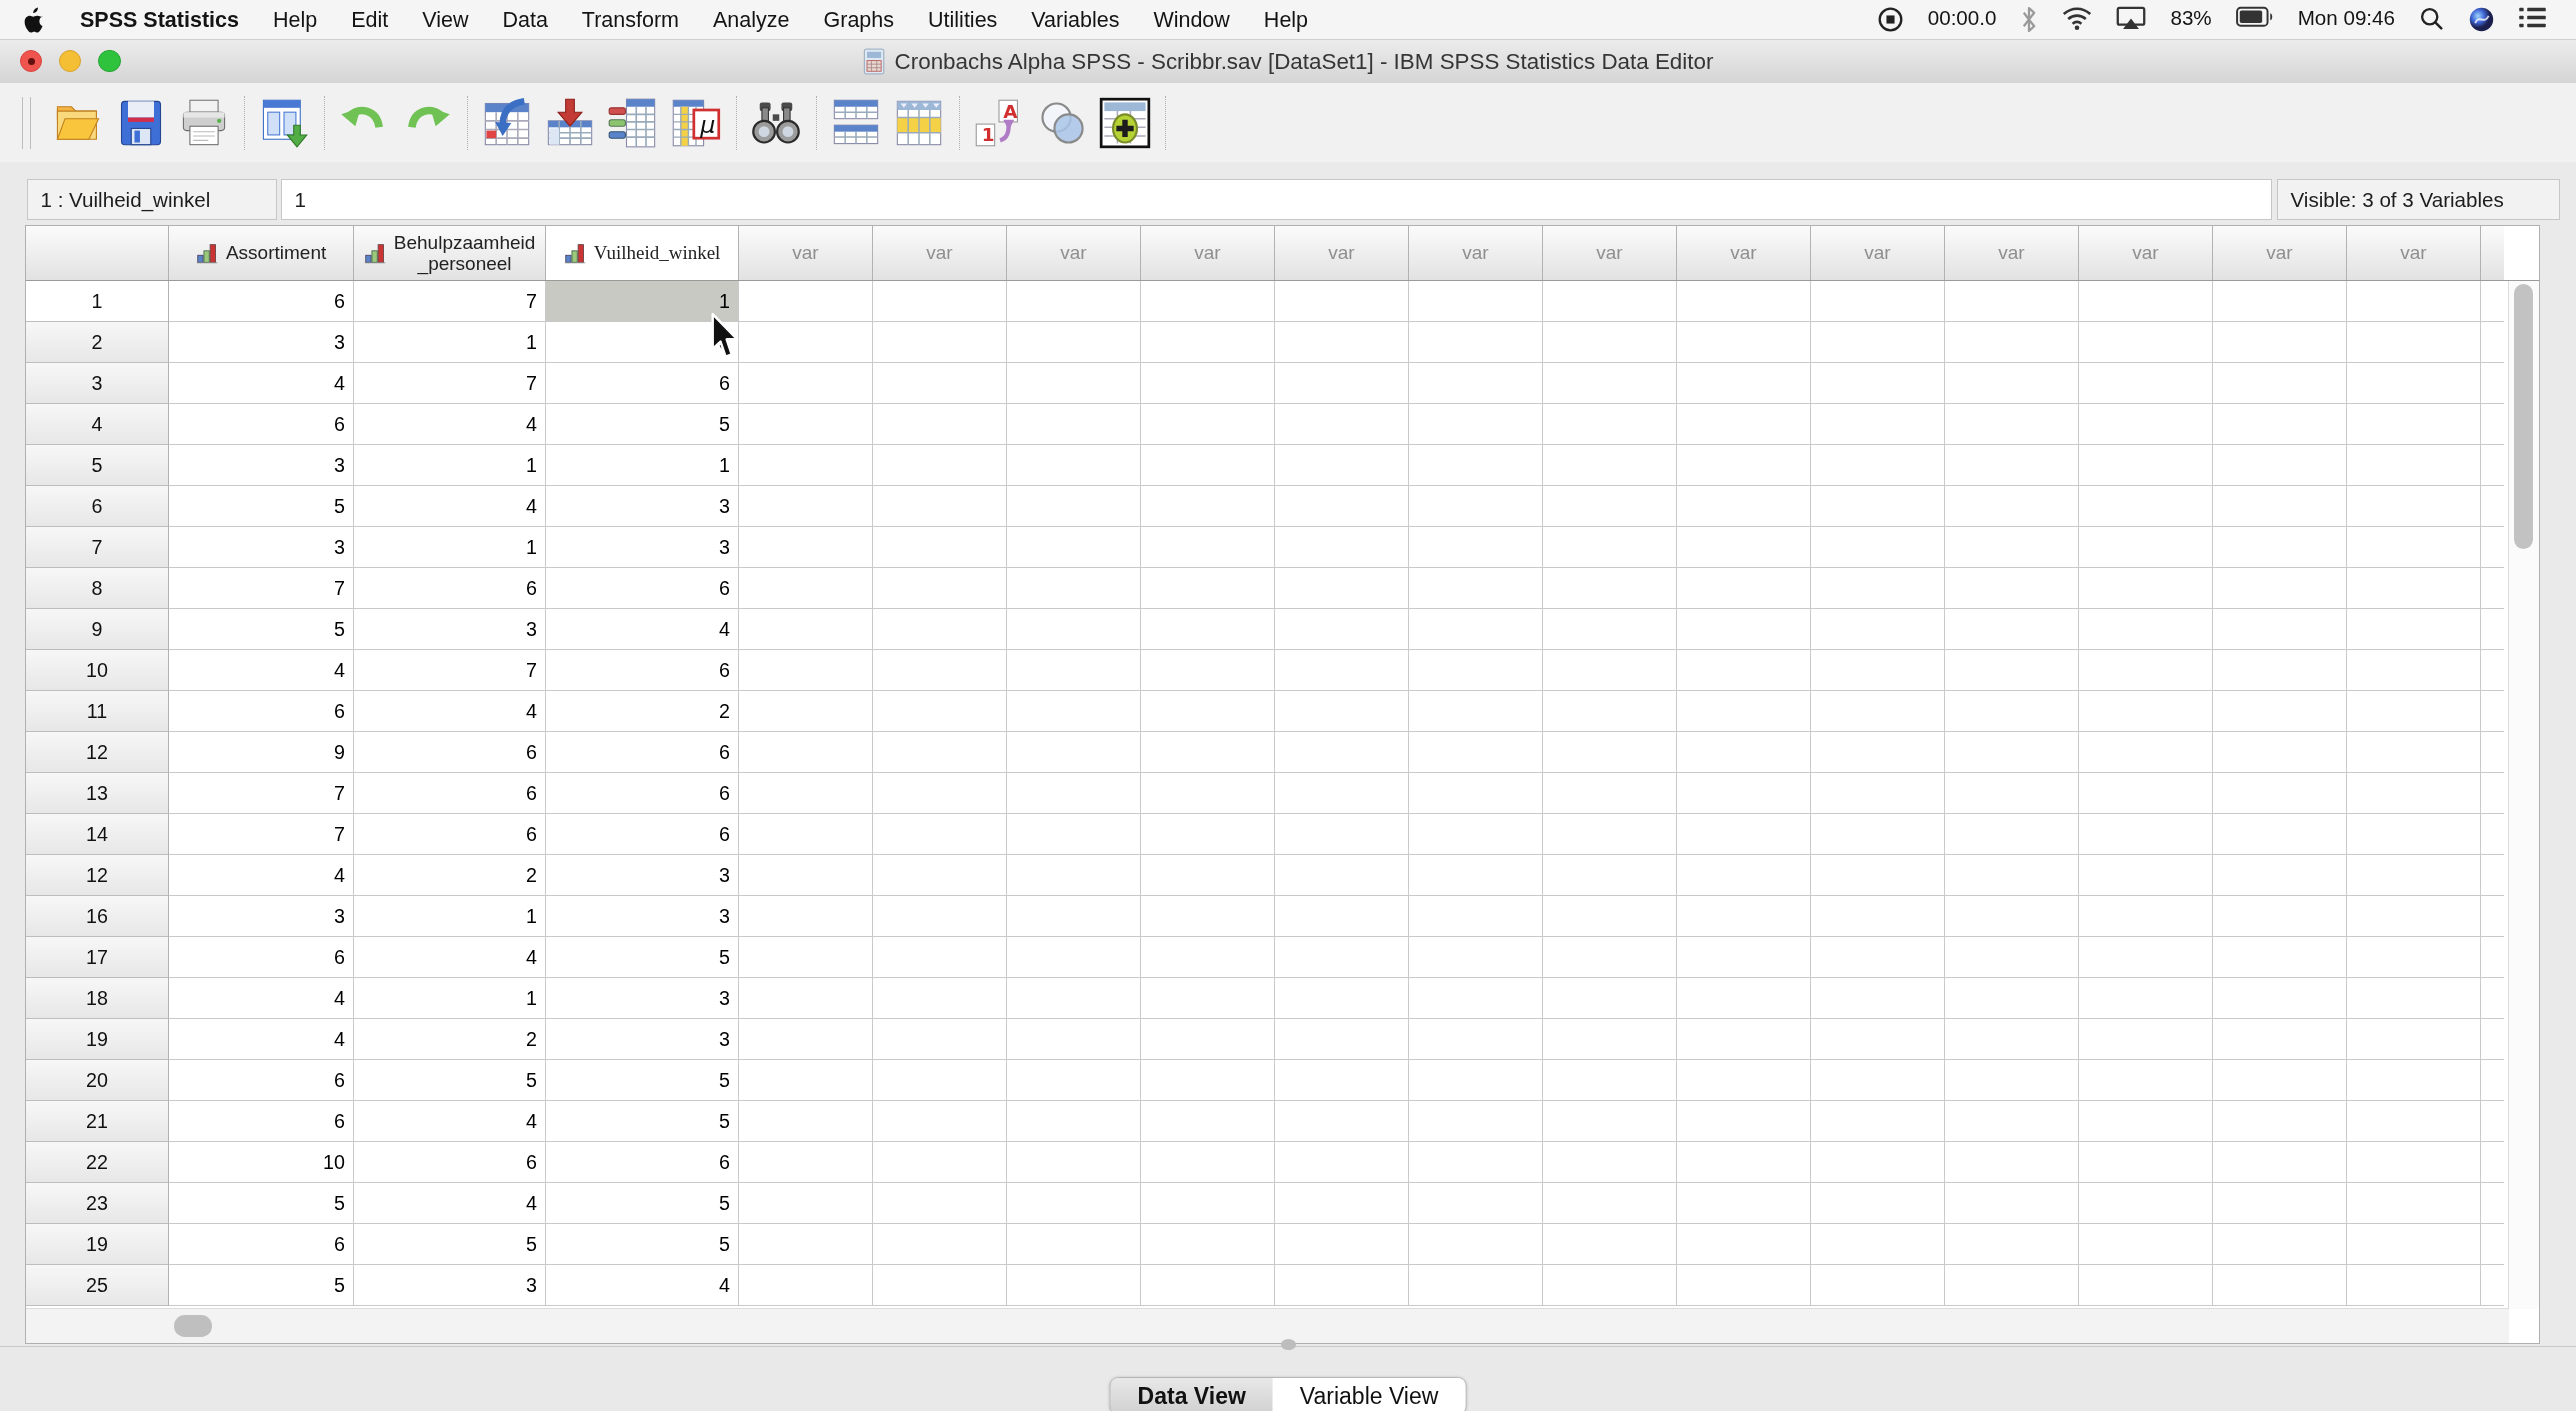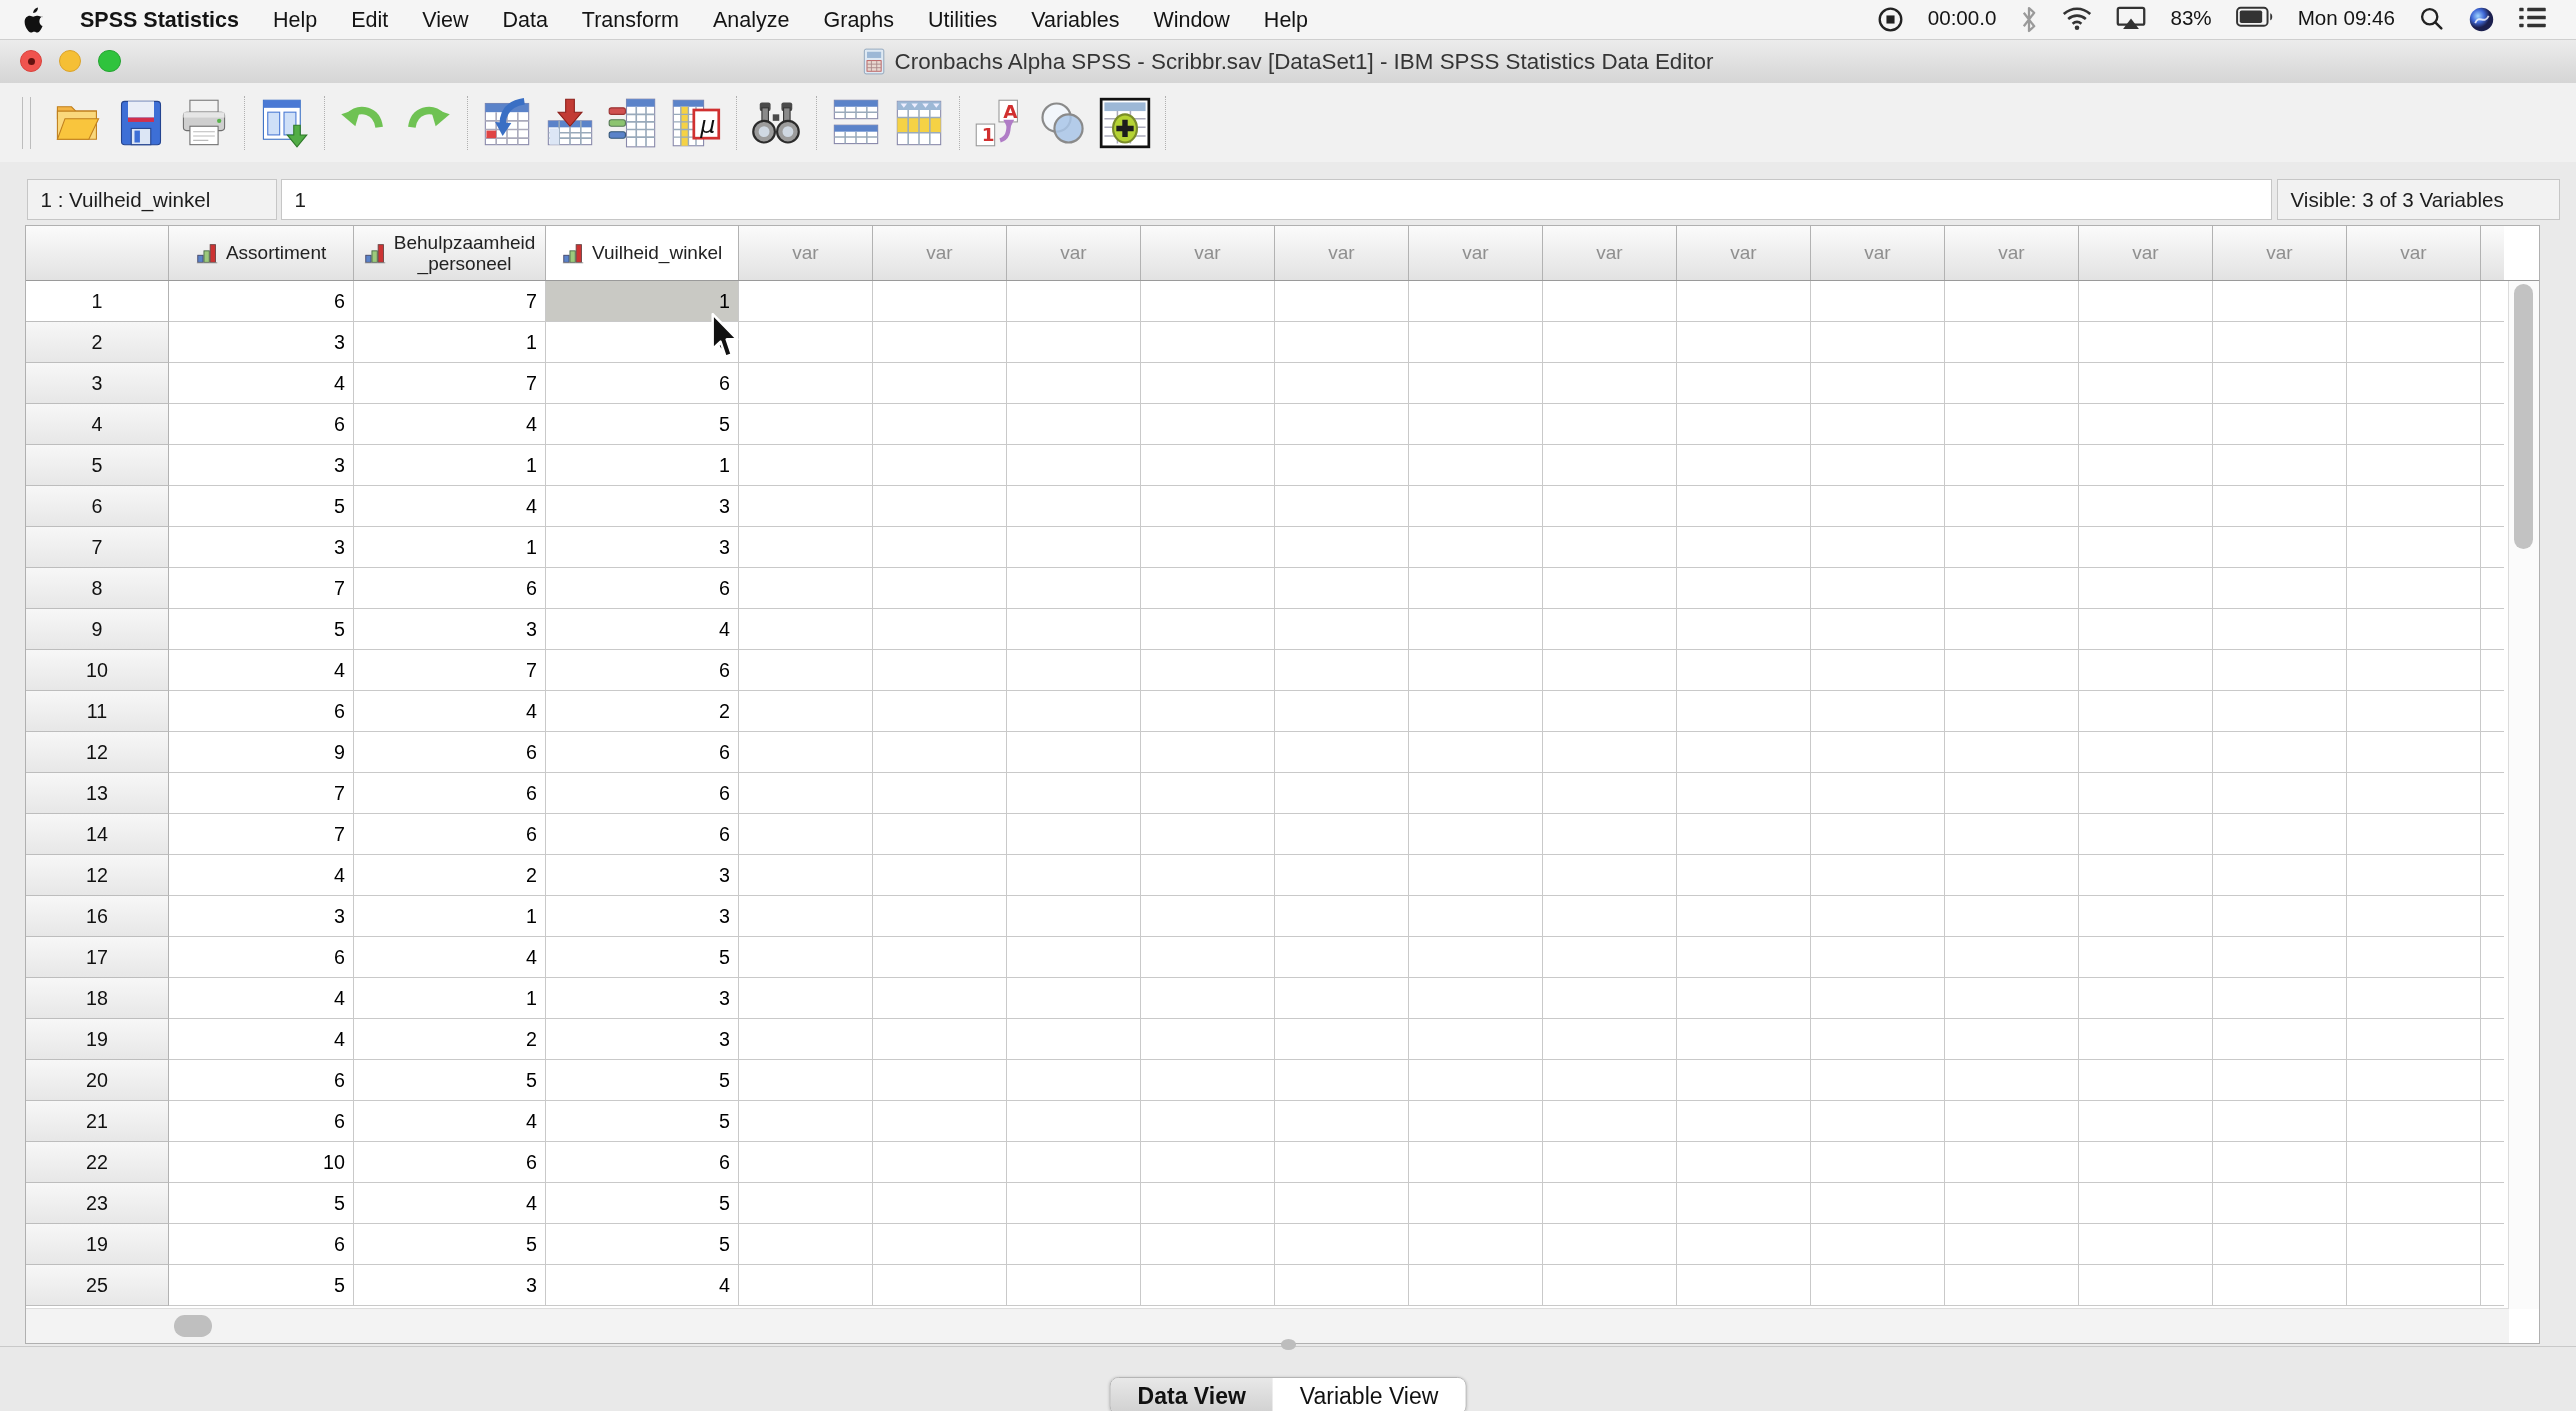--- a/index.html
+++ b/index.html
@@ -44,21 +44,21 @@
 
   
   .datasheet{position:absolute;left:25px;top:225px;width:2515px;height:1119px;
     background:#ffffff;border:1.8px solid #b0b0b0;box-sizing:border-box;overflow:hidden;}
   .header-row{display:flex;height:55px;border-bottom:0.9px solid #9a9a9a;box-sizing:border-box;}
   .hcell{background:linear-gradient(#fbfbfb,#e2e2e2);border-right:0.9px solid #b2b2b2;
     box-sizing:border-box;display:flex;align-items:center;justify-content:center;
     font-size:19px;color:#222;gap:7.2px;flex:none;}
   .hcell.sel{background:#ffffff;}
   .corner{width:143px;}
-  .hc0{width:185px;}.hc1{width:192px;}.hc2{width:193px;}
+  .hc0{width:185px;}.hc1{width:192px;}.hc2{width:193px;font-family:Liberation Serif, serif;}
   .var-header{width:134px;color:#8f8f8f;}
   .hfill{width:23px;border-right:none;}
   .hlines{display:flex;flex-direction:column;align-items:center;line-height:21.5px;}
 
   .sheet-body{position:absolute;left:0;top:55px;right:30px;}
   .sheet-row{display:flex;height:41px;box-sizing:border-box;}
   .row-header{width:143px;flex:none;background:linear-gradient(#f7f7f7,#e7e7e7);
     border-right:0.9px solid #b2b2b2;border-bottom:0.9px solid #bdbdbd;box-sizing:border-box;
     display:flex;align-items:center;justify-content:center;font-size:19.7px;color:#111;}
   .row-header.sel{background:#ffffff;}

